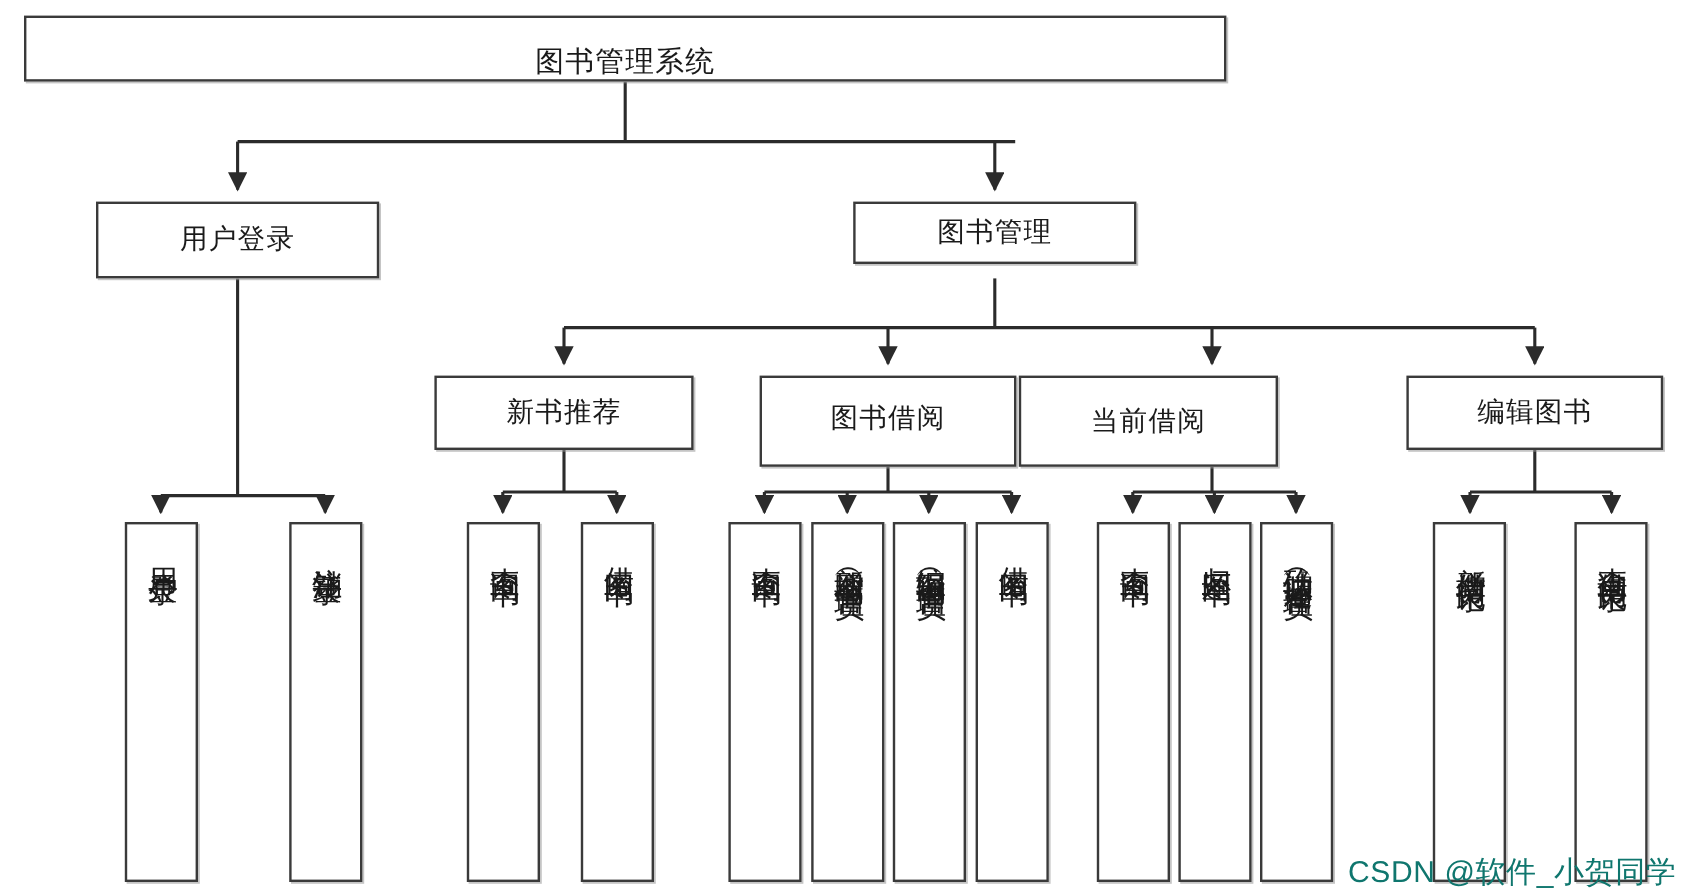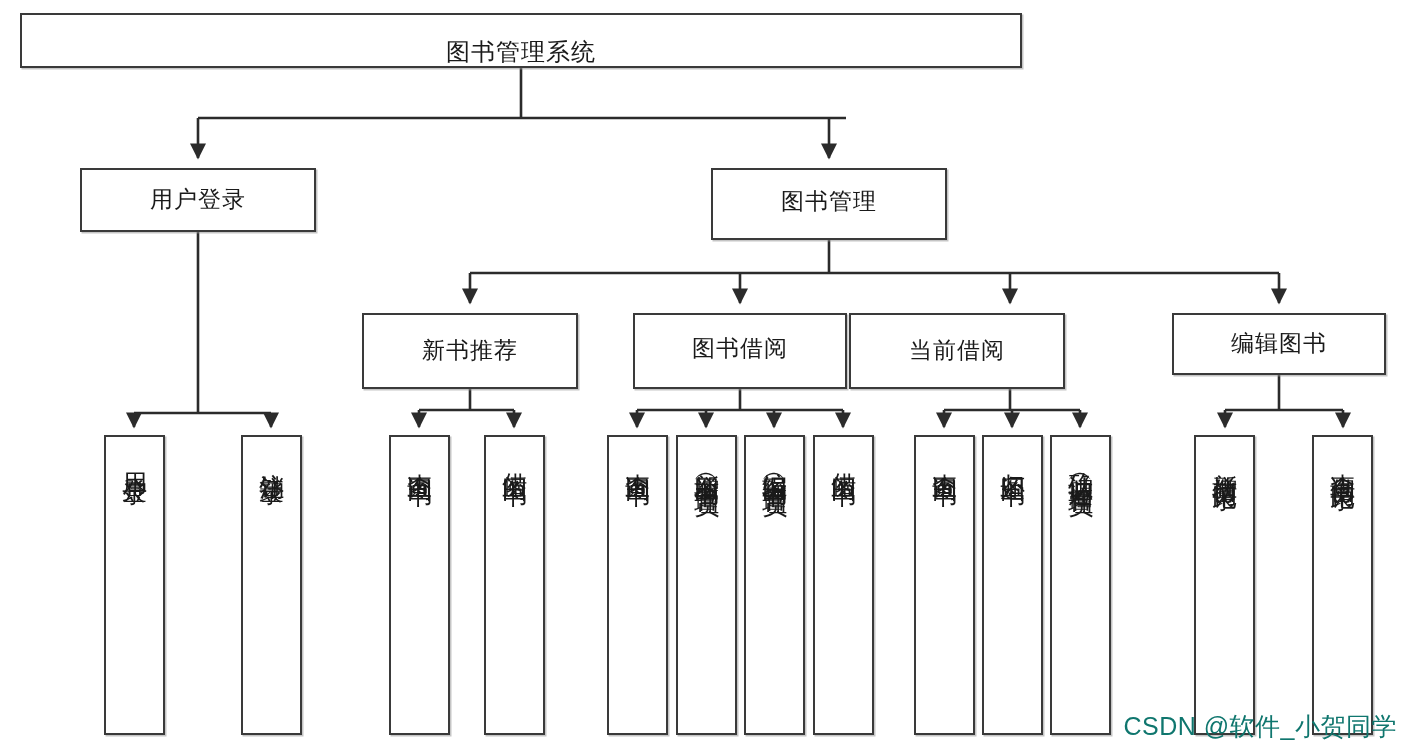--- a/index.html
+++ b/index.html
@@ -127,25 +127,25 @@
     </g>
   </svg>
 
   <div class="node root horiz" style="left:20px; top:13px; width:1002px; height:55px;align-items:flex-end;">
     <span class="label">图书管理系统</span>
   </div>
 
   <div class="node horiz" style="left:80px; top:168px; width:236px; height:64px;">
     <span class="label">用户登录</span>
   </div>
-  <div class="node horiz" style="left:711px; top:168px; width:236px; height:72px;font-family:Liberation Mono, monospace;">
+  <div class="node horiz" style="left:711px; top:168px; width:236px; height:52px;">
     <span class="label">图书管理</span>
   </div>
 
-  <div class="node horiz" style="left:362px; top:313px; width:216px; height:76px;">
+  <div class="node horiz" style="left:362px; top:313px; width:216px; height:62px;">
     <span class="label">新书推荐</span>
   </div>
   <div class="node horiz" style="left:633px; top:313px; width:214px; height:76px;font-family:Liberation Mono, monospace;">
     <span class="label">图书借阅</span>
   </div>
   <div class="node horiz" style="left:849px; top:313px; width:216px; height:76px;">
     <span class="label">当前借阅</span>
   </div>
   <div class="node horiz" style="left:1172px; top:313px; width:214px; height:62px;">
     <span class="label">编辑图书</span>

